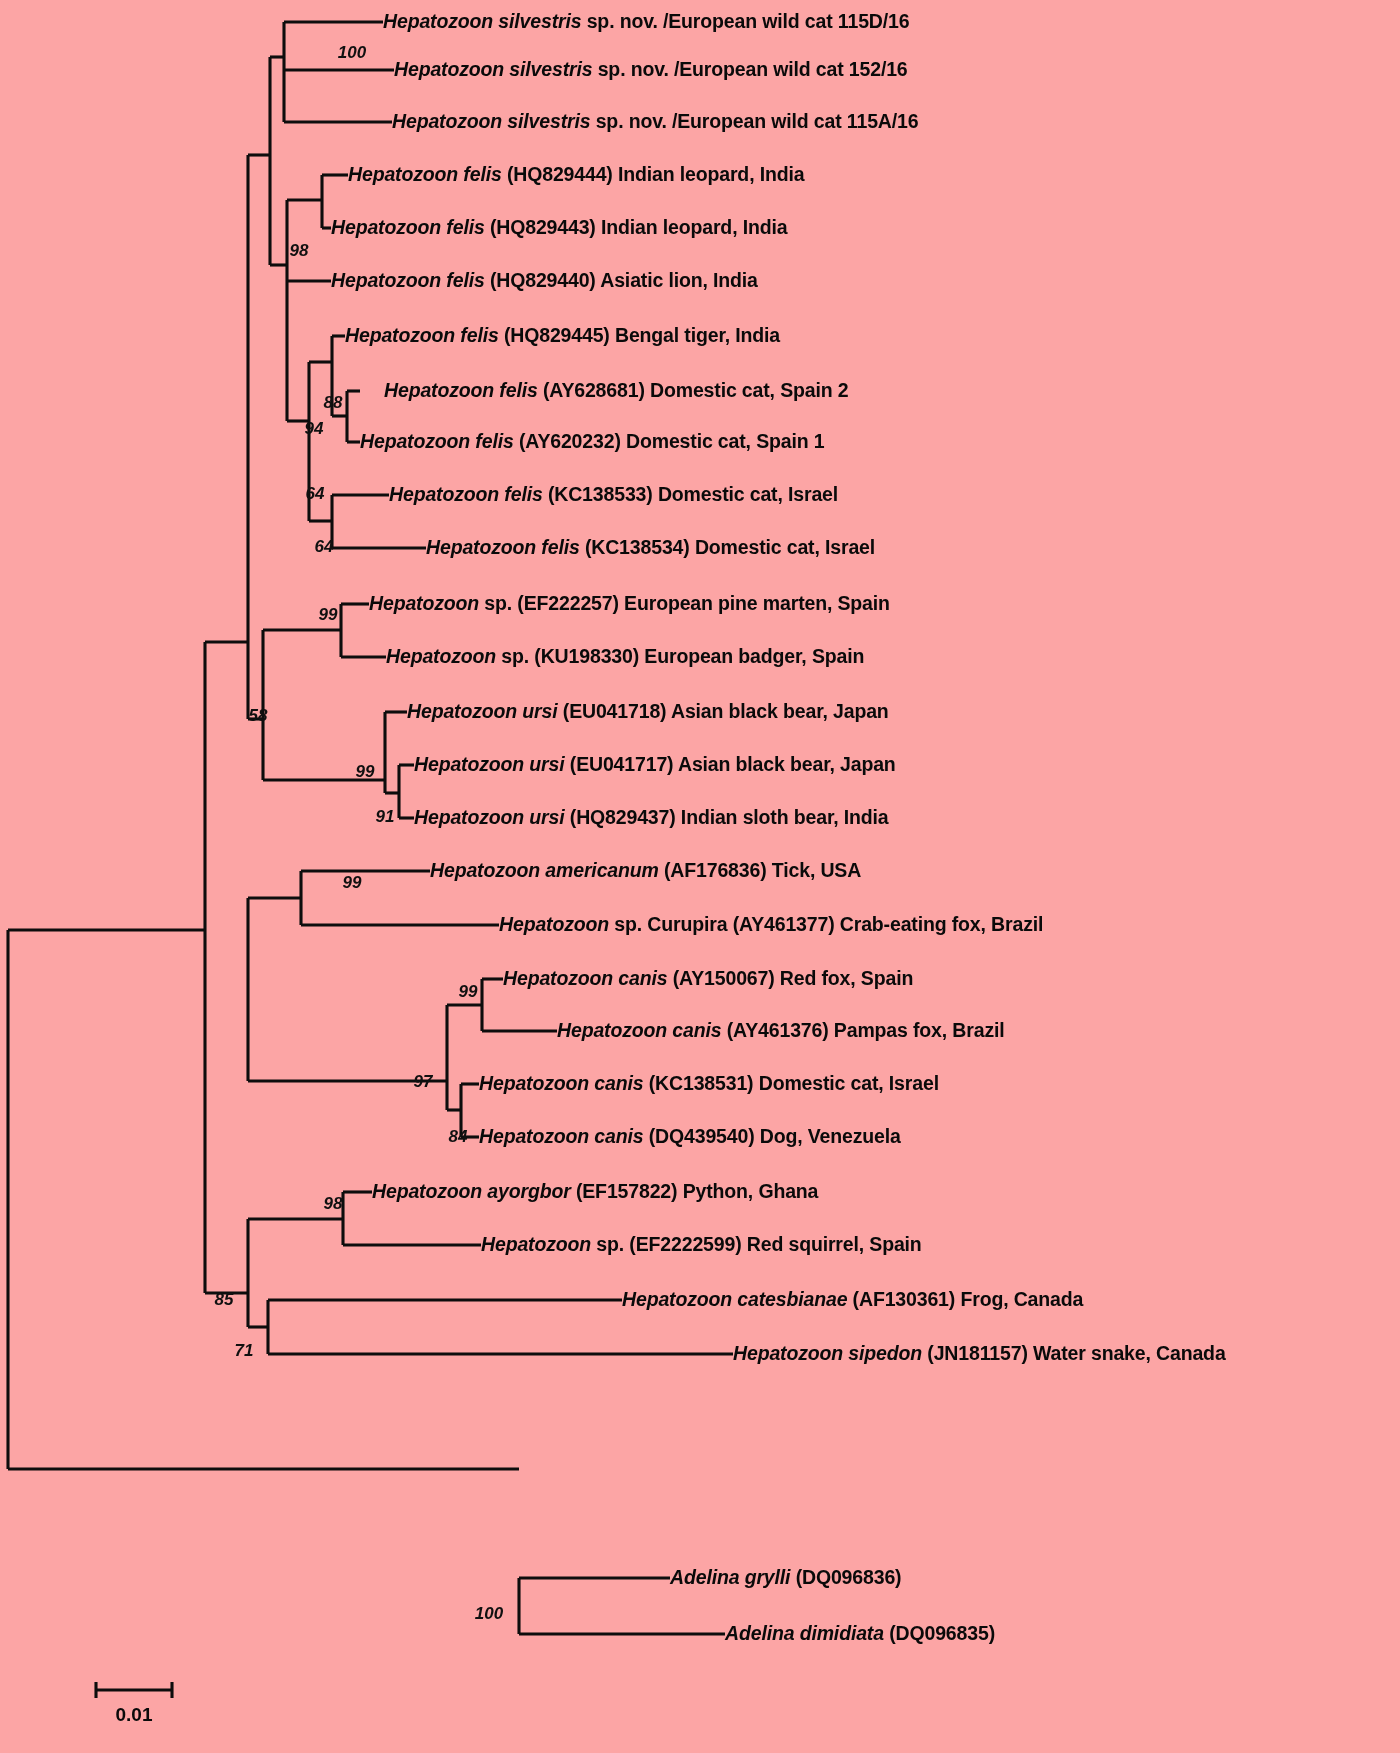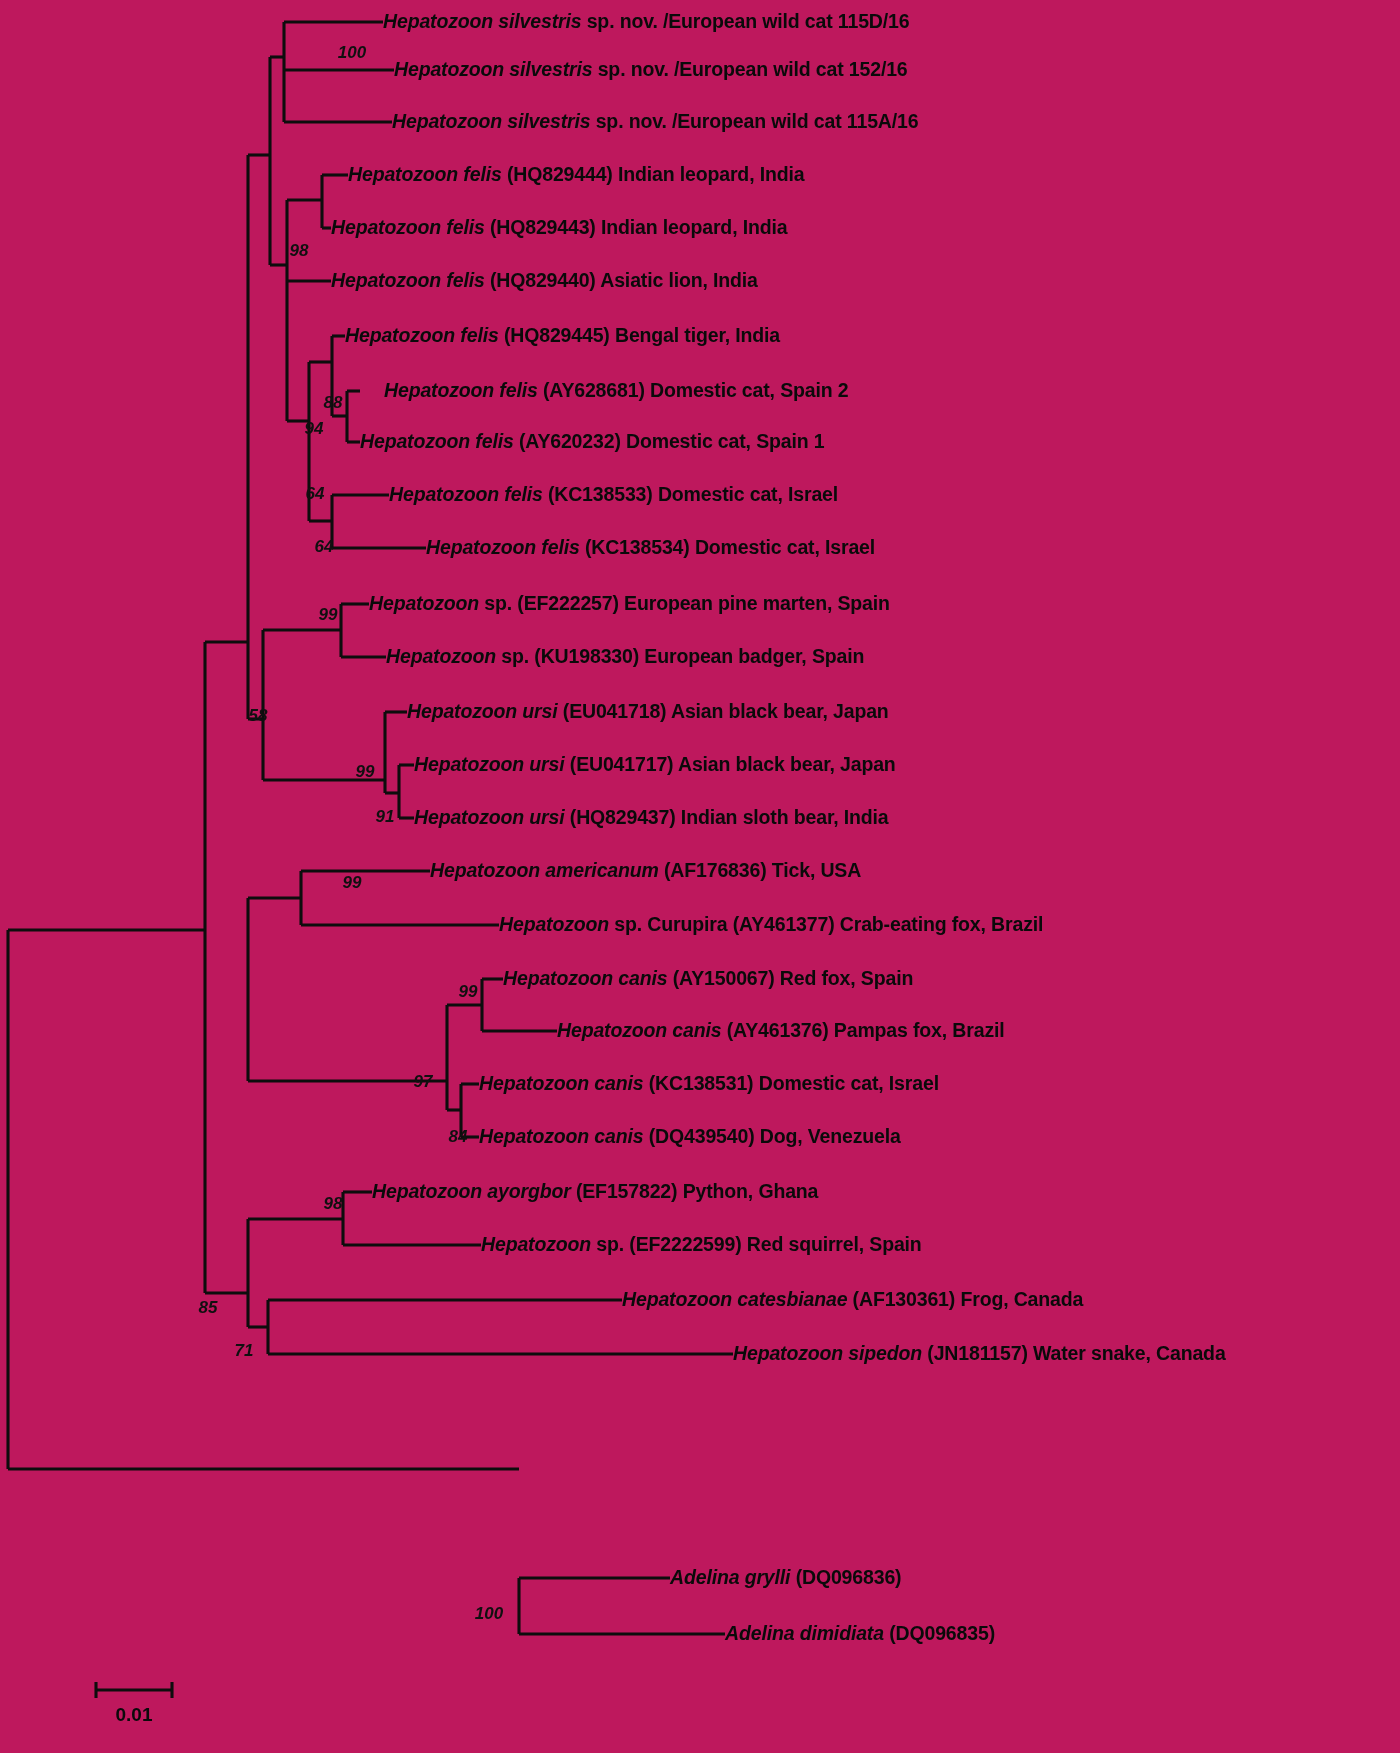--- a/index.html
+++ b/index.html
@@ -4,21 +4,21 @@
 <style>
   html, body {
     margin: 0;
     padding: 0;
     background: #ffffff;
   }
   #page {
     position: relative;
     width: 1400px;
     height: 1753px;
-    background: #be185d;
+    background: #fca5a5;
     font-family: "Liberation Sans", sans-serif;
     overflow: hidden;
   }
   svg#tree-svg {
     position: absolute;
     left: 0;
     top: 0;
     width: 1400px;
     height: 1753px;
     display: block;
@@ -193,21 +193,21 @@
       <div class="boot" style="left: 324px; top: 546px;">64</div>
       <div class="boot" style="left: 328px; top: 614px;">99</div>
       <div class="boot" style="left: 258px; top: 715px;">58</div>
       <div class="boot" style="left: 365px; top: 771px;">99</div>
       <div class="boot" style="left: 385px; top: 816px;">91</div>
       <div class="boot" style="left: 352px; top: 882px;">99</div>
       <div class="boot" style="left: 468px; top: 991px;">99</div>
       <div class="boot" style="left: 423px; top: 1081px;">97</div>
       <div class="boot" style="left: 458px; top: 1136px;">84</div>
       <div class="boot" style="left: 333px; top: 1203px;">98</div>
-      <div class="boot" style="left: 208px; top: 1299px; margin-top: 8px;">85</div>
+      <div class="boot" style="left: 224px; top: 1299px;">85</div>
       <div class="boot" style="left: 244px; top: 1350px;">71</div>
       <div class="boot" style="left: 489px; top: 1613px;">100</div>
     </div>
   <div id="scale-layer">
       <div class="scale-label" style="left: 134px; top: 1704px;">0.01</div>
     </div>
 
 </div>
 
 </body></html>

